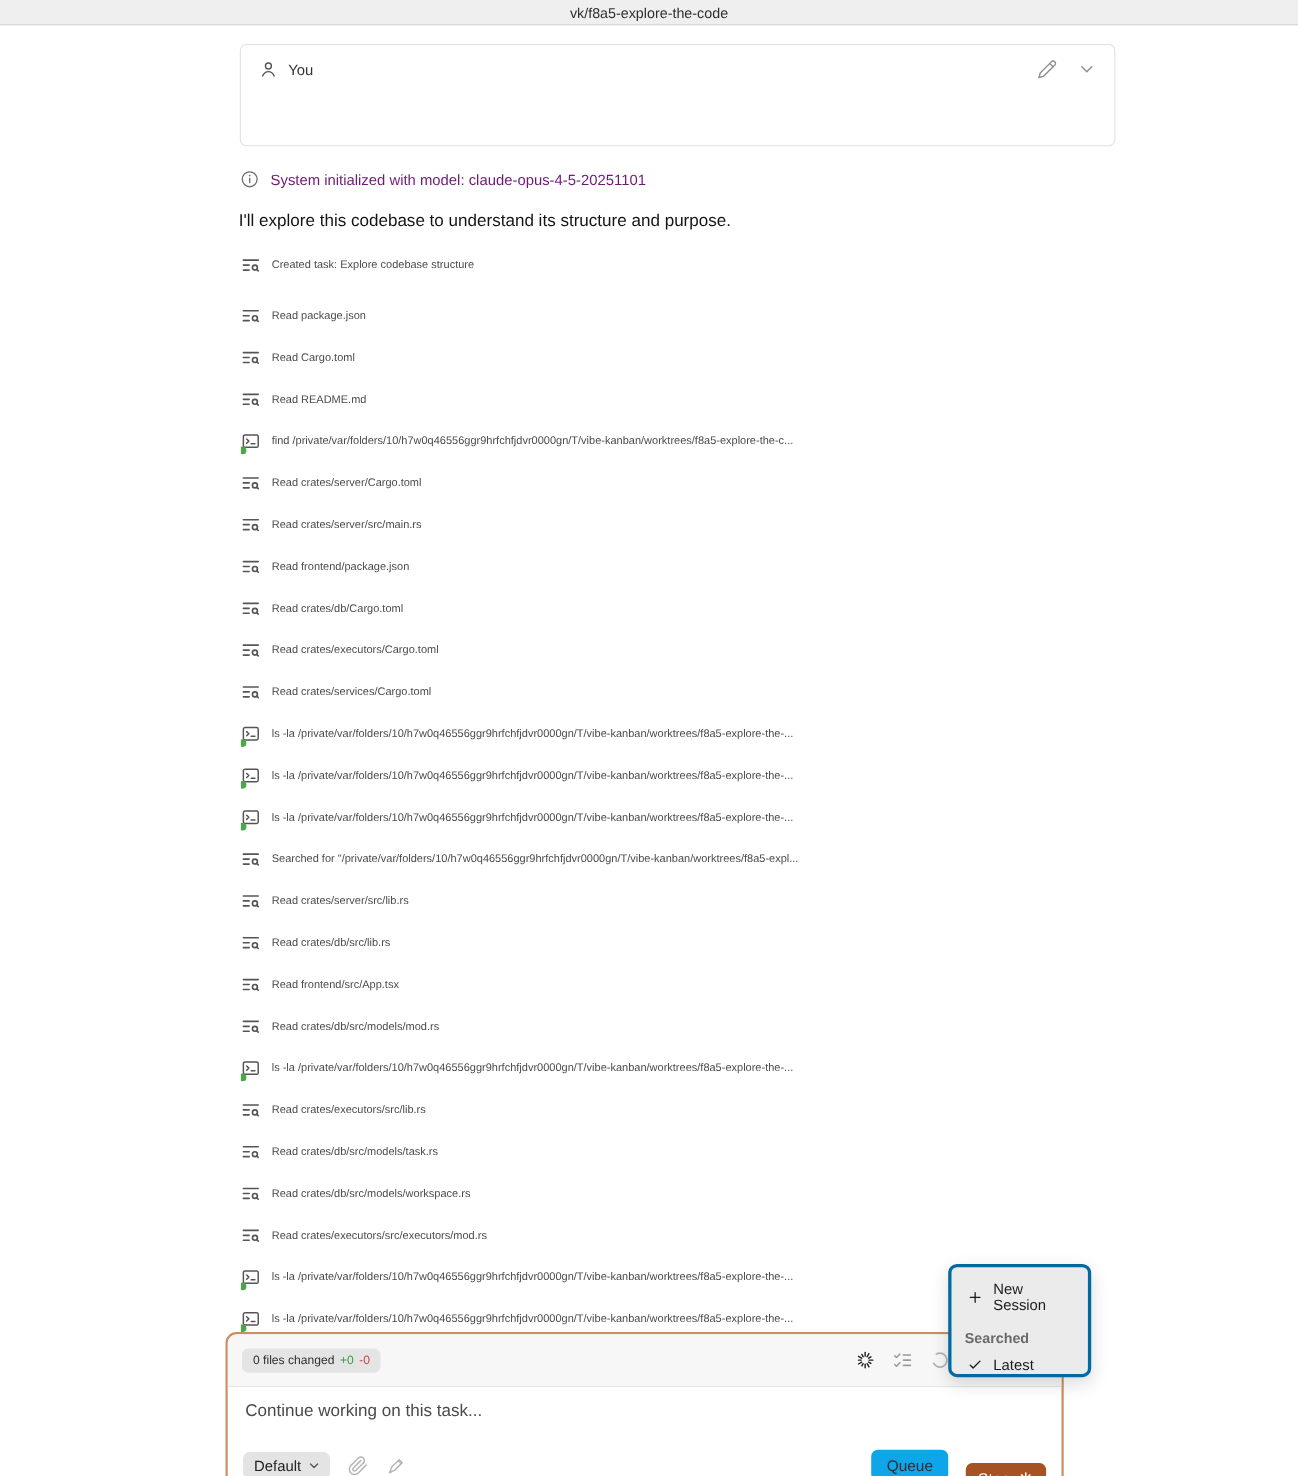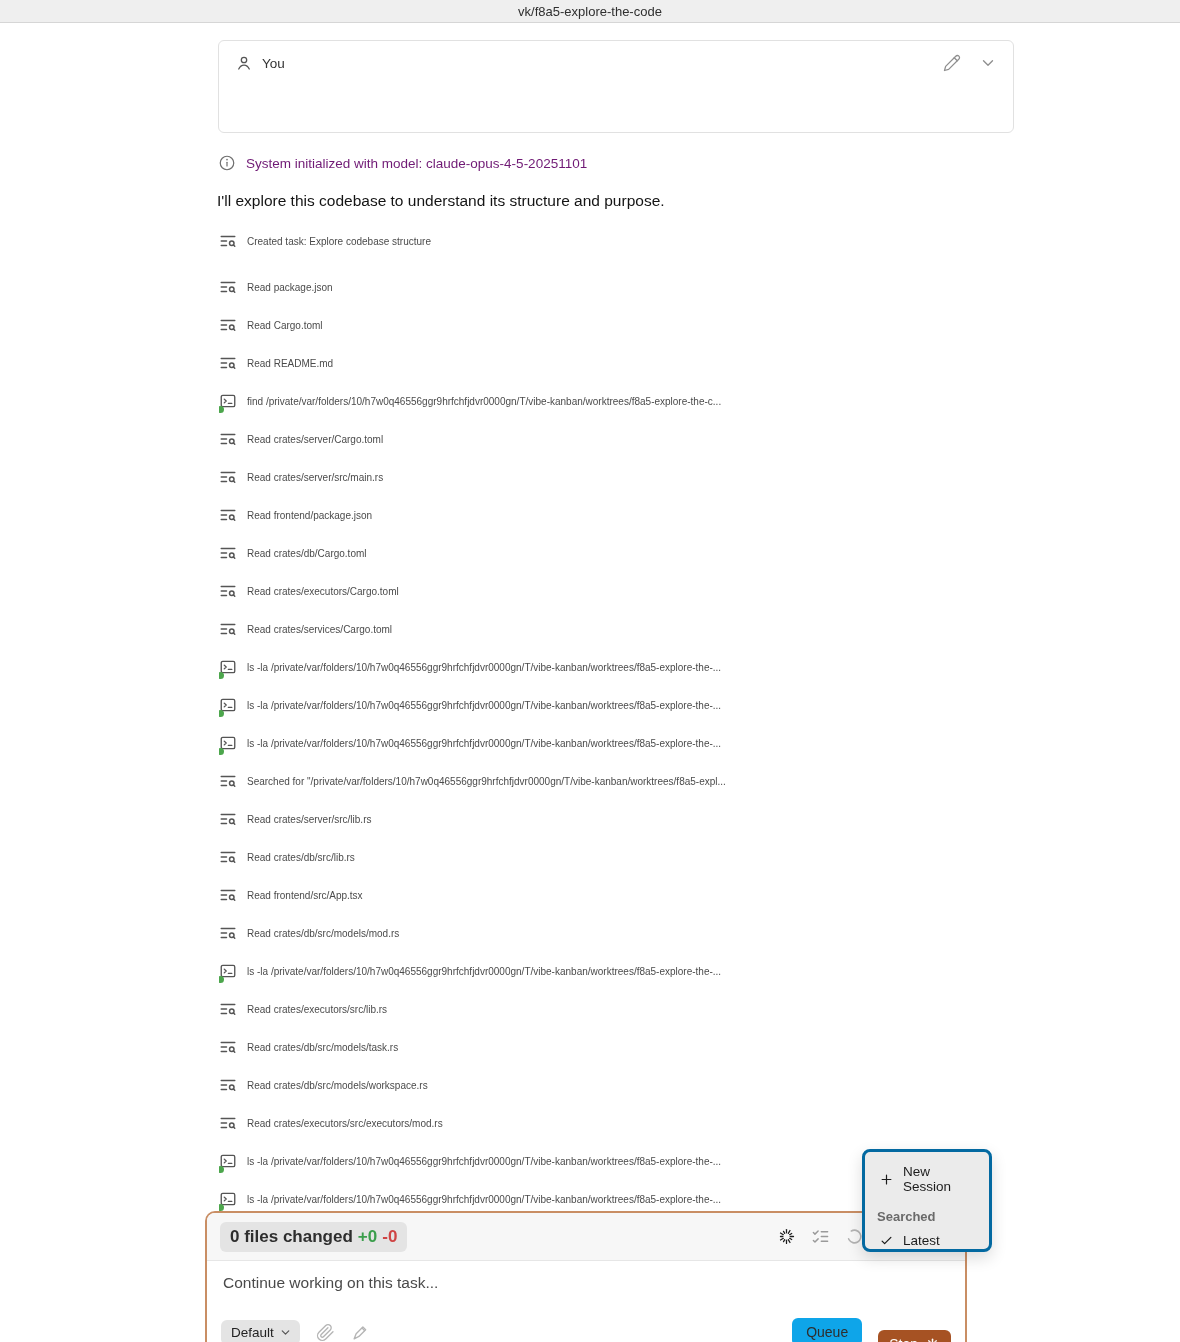--- a/index.html
+++ b/index.html
@@ -49,21 +49,21 @@
   .menu-row .mi { display:inline-flex; width:15px; height:15px; color:#1c1c1c; }
   .menu-row .mi svg { width:15px; height:15px; }
   .menu-section { padding:10px 12px 4px 12px; font-size:13px; font-weight:bold; color:#6a6a6a; }
 
   
   .composer { position:absolute; left:205px; top:1211px; width:762px; height:160px;
     background:#fff; border:2px solid #c98e64; border-radius:10px; z-index:2; overflow:hidden; }
   .composer-head { height:48px; background:#f7f7f7; border-bottom:1px solid #e6e6e6;
     display:flex; align-items:center; padding:0 13px; gap:15px; }
   .diff-badge { background:#e4e4e4; border-radius:6px; padding:5px 10px;
-    font-size:17px; color:#2e2e2e; display:flex; gap:5px; align-items:center;font-weight:bold; }
+    font-size:11px; color:#2e2e2e; display:flex; gap:5px; align-items:center; }
   .diff-badge .added { color:#3b9e4c; }
   .diff-badge .removed { color:#cf4444; }
   .head-spacer { flex:1; }
   .tool-ic { display:inline-flex; width:19px; height:19px; }
   .tool-ic svg { width:19px; height:19px; }
   .sparkle { color:#1e1e1e; }
   .checks { color:#9a9a9a; }
   .spin { color:#b3b3b3; }
   .pill-btn { background:#e4e4e4; border-radius:6px; padding:5px 8px 5px 10px;
     font-size:13.5px; color:#222; display:flex; align-items:center; gap:5px; cursor:pointer; }

